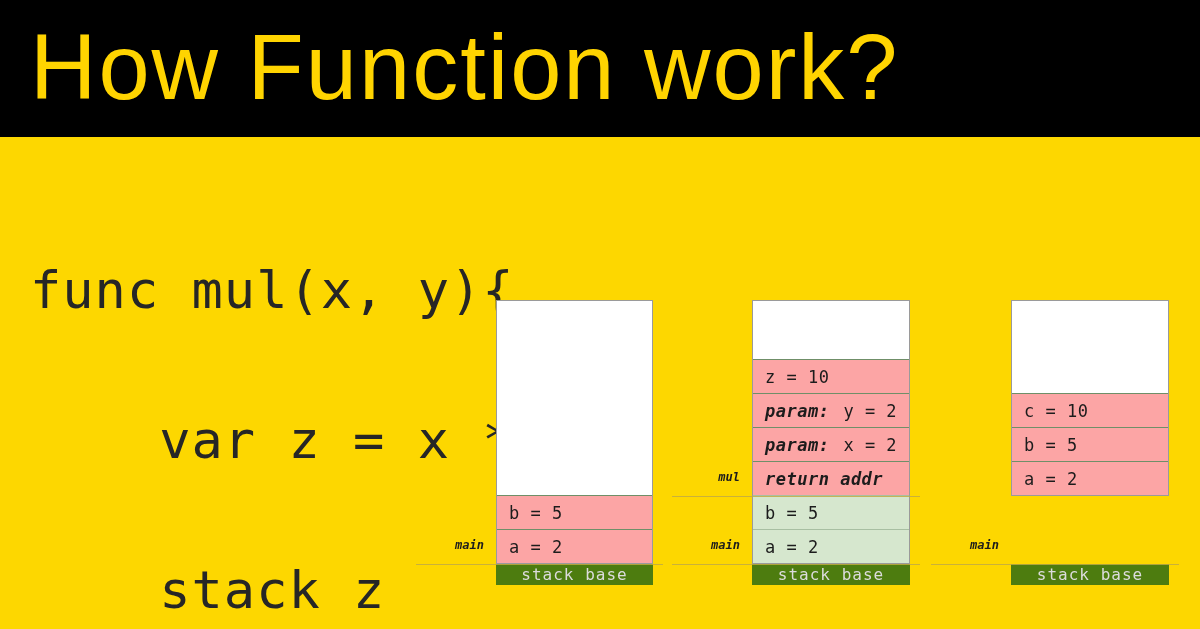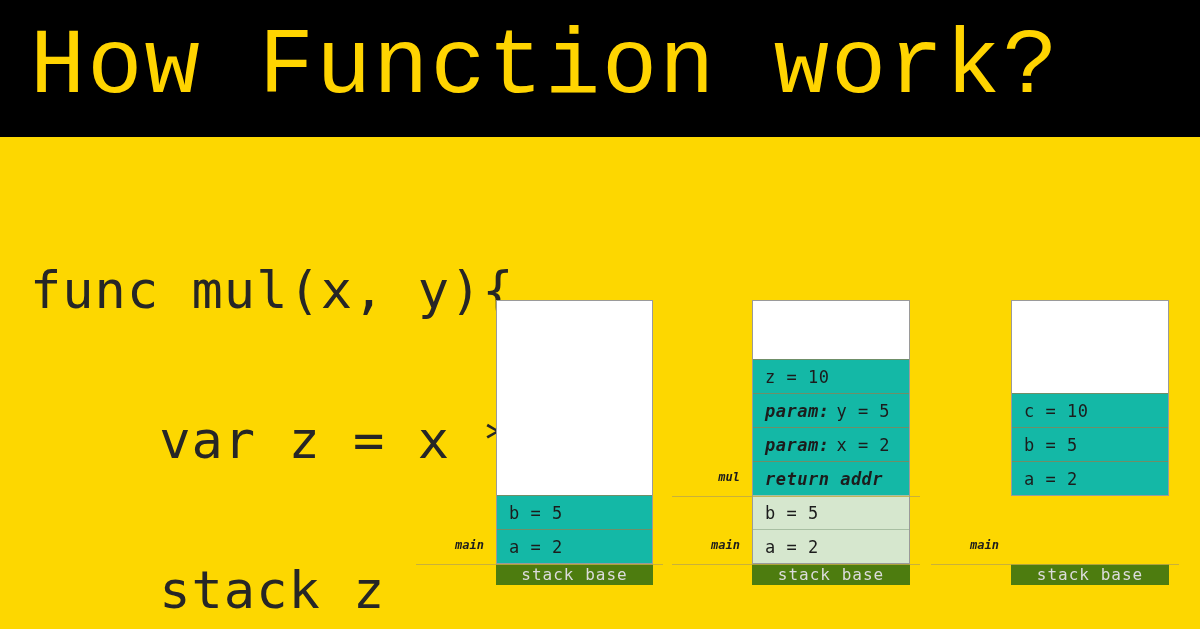--- a/index.html
+++ b/index.html
@@ -27,21 +27,21 @@
     top: 0;
     width: 1200px;
     height: 137px;
     background: #000000;
     overflow: hidden;
   }
   .header-title {
     position: absolute;
     left: 30px;
     top: 15px;
-    font-family: Liberation Mono, monospace;
+    font-family: Liberation Sans, sans-serif;
     font-size: 92px;
     line-height: 105px;
     letter-spacing: 2px;
     color: #FFD400;
     font-weight: 300;
     white-space: pre;
   }
 
   
   .code-block {
@@ -74,27 +74,27 @@
     align-items: center;
     padding-left: 12px;
     font-family: "DejaVu Sans Mono", monospace;
     font-size: 17px;
     color: #1C1C1C;
     border-top: 1px solid #6F8F68;
     white-space: pre;
     letter-spacing: 0.5px;
     overflow: hidden;
   }
-  .cell.green  { background: #14b8a6; }
+  .cell.green  { background: #fca5a5; }
   .cell.pale   { background: #D6E7CE; border-top-color: #A8BFA2; }
   .cell.bolditalic { font-weight: bold; font-style: italic; }
   .cell .tag {
     font-weight: bold;
     font-style: italic;
-    margin-right: 7px;
+    margin-right: 14px;
   }
   .stack-base {
     position: absolute;
     left: 0;
     box-sizing: border-box;
     height: 21px;
     background: #4d7c0f;
     color: #DCDCDC;
     font-family: "DejaVu Sans Mono", monospace;
     font-size: 16px;
@@ -140,21 +140,21 @@
   <div id="stacks-layer">
       <div class="stack-frame-box" style="left: 496px; top: 300px; width: 157px; height: 264px; position: absolute;">
         <div class="cell green">b = 5</div>
         <div class="cell green">a = 2</div>
       </div>
       <div class="stack-base" style="left: 496px; top: 564px; width: 157px; position: absolute;">stack base</div>
       <div class="frame-label" style="left: 416px; width: 68px; top: 538px;">main</div>
       <div class="hairline" style="left: 416px; width: 247px; top: 564px;"></div>
       <div class="stack-frame-box" style="left: 752px; top: 300px; width: 158px; height: 264px; position: absolute;">
         <div class="cell green">z = 10</div>
-        <div class="cell green"><span class="tag">param:</span><span>y = 5</span></div>
+        <div class="cell green"><span class="tag">param:</span><span>y = 2</span></div>
         <div class="cell green"><span class="tag">param:</span><span>x = 2</span></div>
         <div class="cell green bolditalic">return addr</div>
         <div class="cell pale">b = 5</div>
         <div class="cell pale">a = 2</div>
       </div>
       <div class="stack-base" style="left: 752px; top: 564px; width: 158px; position: absolute;">stack base</div>
       <div class="frame-label" style="left: 672px; width: 68px; top: 538px;">main</div>
       <div class="hairline" style="left: 672px; width: 248px; top: 564px;"></div>
       <div class="frame-label" style="left: 672px; width: 68px; top: 470px;">mul</div>
       <div class="hairline" style="left: 672px; width: 248px; top: 496px;"></div>

